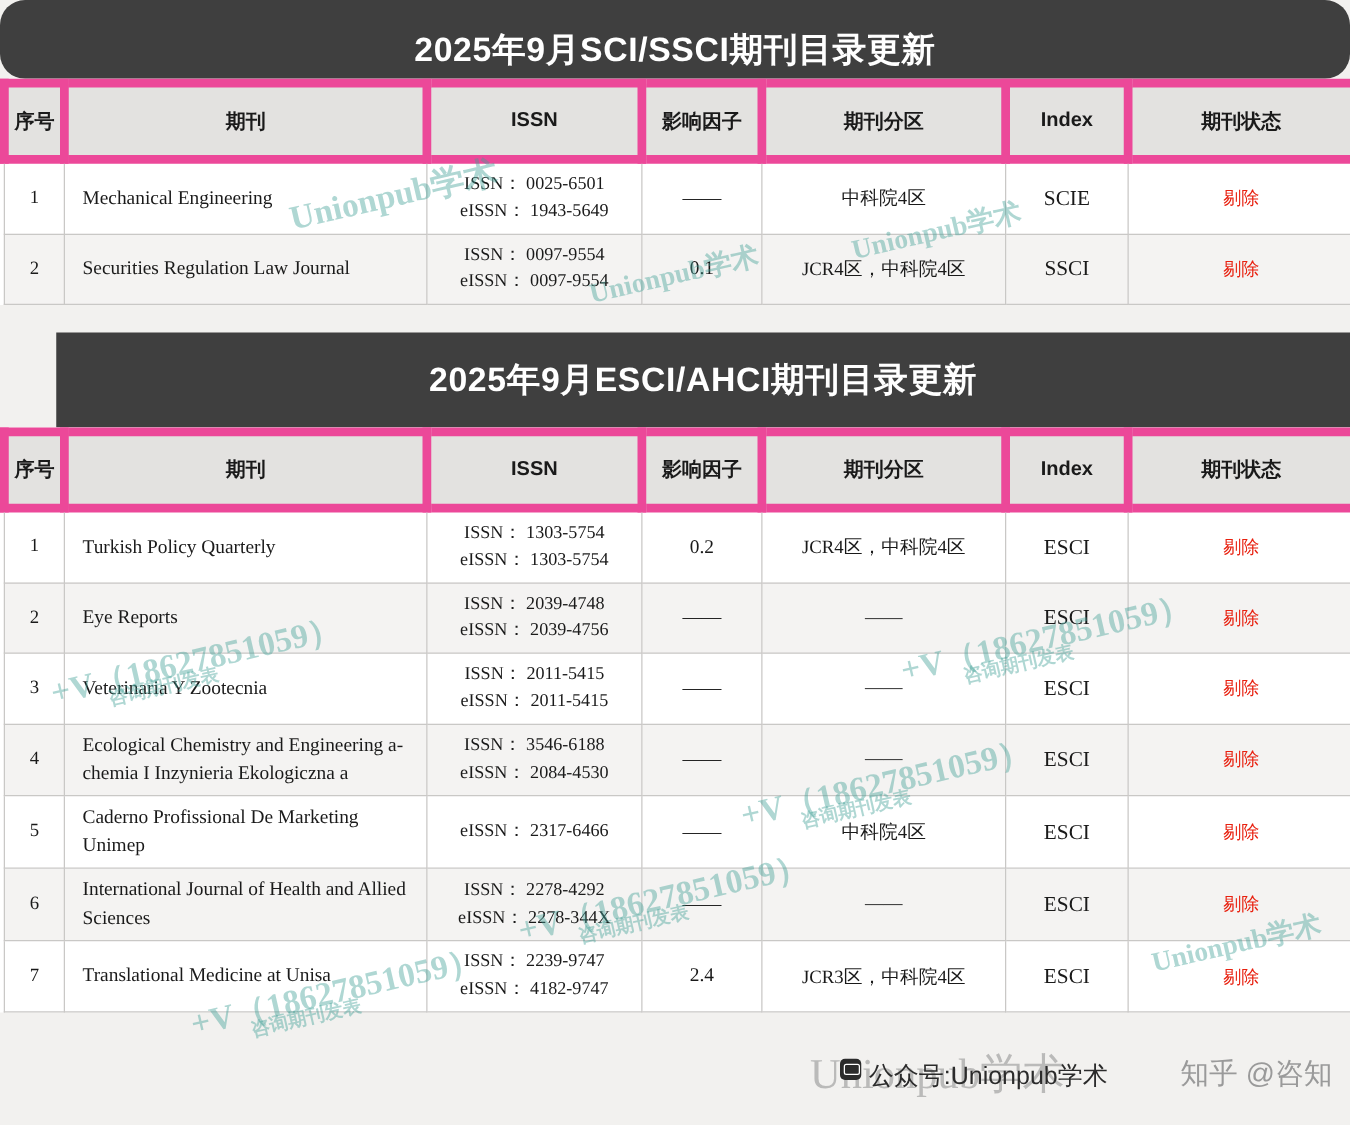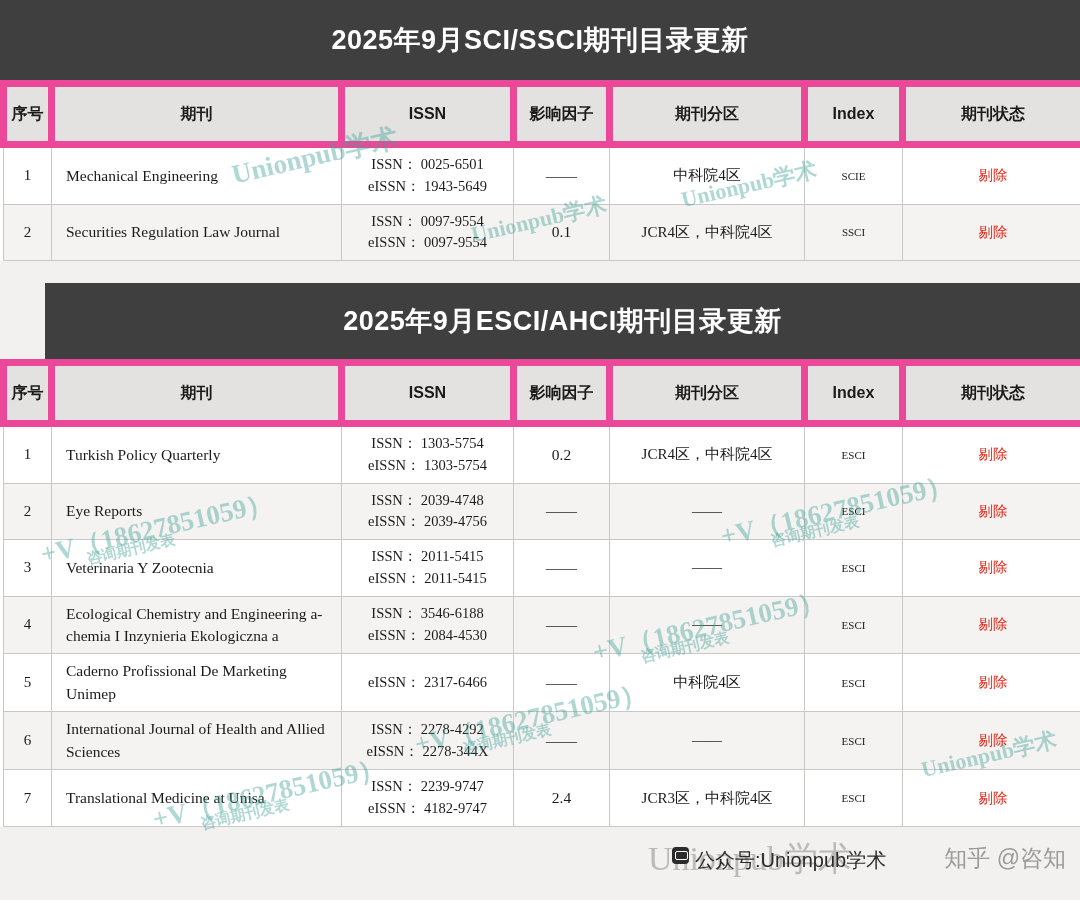--- a/index.html
+++ b/index.html
@@ -21,21 +21,21 @@
   }
   .table-title {
     background: #3f3f3f;
     color: #ffffff;
     font-size: 27px;
     font-weight: bold;
     text-align: center;
     letter-spacing: 0.5px;
     font-family: "Liberation Sans", sans-serif;
   }
-  .title1 { height: 80px; line-height: 80px; }
+  .title1 { height: 63px; line-height: 80px; border-radius: 20px; }
   .title2 { height: 76px; line-height: 76px; margin-left: 45px; }
   table {
     border-collapse: collapse;
     width: 1080px;
     table-layout: fixed;
     background: #ffffff;
   }
   th {
     background: #e3e2e0;
     color: #1a1a1a;
@@ -61,21 +61,21 @@
   td.c-journal {
     width: 290px;
     text-align: left;
     padding-left: 14px;
     padding-right: 8px;
     line-height: 1.45;
   }
   td.c-issn { width: 172px; line-height: 1.5; font-size: 14.5px; }
   td.c-if { width: 96px; }
   td.c-zone { width: 195px; font-size: 15px; }
-  td.c-index { width: 98px; font-size: 11px; font-family: Liberation Serif, serif; }
+  td.c-index { width: 98px; font-size: 17px; font-family: Liberation Serif, serif; }
   td.c-status { width: 135px; }
   .status-text {
     color: #e8200f;
     font-size: 14.5px;
     font-family: "Liberation Sans", sans-serif;
     text-align: center;
   }
   .gap { height: 22px; background: #f2f1ef; width: 1080px; }
 
   

